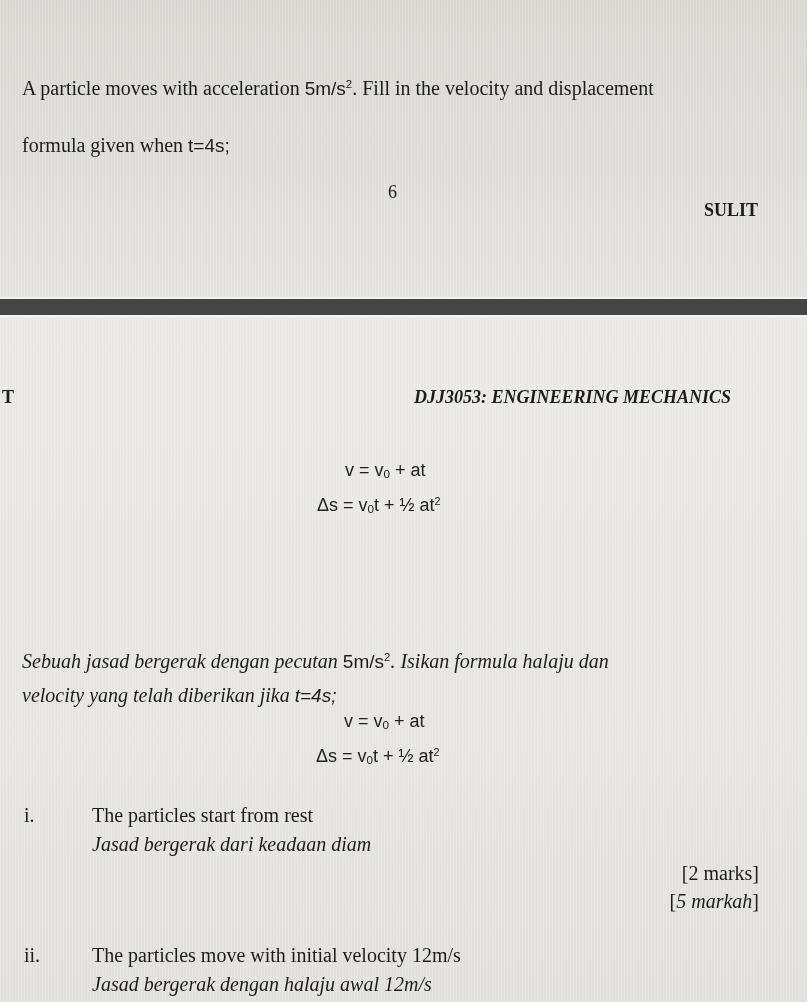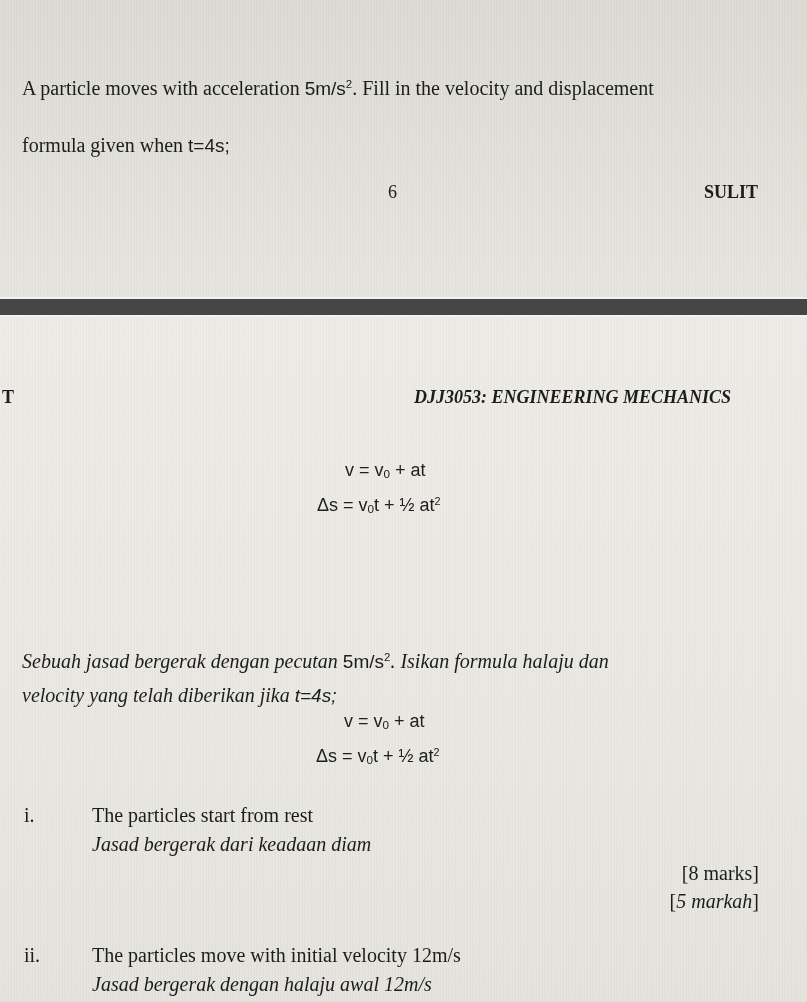--- a/index.html
+++ b/index.html
@@ -41,21 +41,21 @@
 <body>
 
 <div class="page page-top">
   <div class="abs txt" style="left:22px; top:77px;">
     <span>A particle moves with acceleration </span><span class="sans" style="font-size:19px;"><span>5m/s</span><sup>2</sup></span><span>. Fill in the velocity and displacement</span>
   </div>
   <div class="abs txt" style="left:22px; top:134px;">
     <span>formula given when </span><span class="sans" style="font-size:19px;">t=4s;</span>
   </div>
   <div class="abs txt" style="left:388px; top:182px; font-size:18px;">6</div>
-  <div class="abs txt bold" style="left:704px; top:182px; font-size:18px;">SULIT</div>
+  <div class="abs txt bold" style="left:704px; top:200px; font-size:18px;">SULIT</div>
 </div>
 
 <div class="divider"></div>
 
 <div class="page page-bottom">
   <div class="abs bold" style="left:2px; top:70px; font-size:18px;">T</div>
   <div class="abs bold" style="left:414px; top:70px; font-size:18px;font-style:italic;">DJJ3053: ENGINEERING MECHANICS</div>
 
   <div class="abs formula" style="left:345px; top:143px;">
     <span>v = v</span><sub>0</sub><span> + at</span>
@@ -74,21 +74,21 @@
   <div class="abs formula" style="left:344px; top:394px;">
     <span>v = v</span><sub>0</sub><span> + at</span>
   </div>
   <div class="abs formula" style="left:316px; top:429px;">
     <span>Δs = v</span><sub>0</sub><span>t + ½ at</span><sup>2</sup>
   </div>
 
   <div class="abs txt" style="left:24px; top:487px;">i.</div>
   <div class="abs txt ital" style="left:92px; top:516px;">Jasad bergerak dari keadaan diam</div>
   <div class="abs txt" style="left:92px; top:487px;">The particles start from rest</div>
-  <div class="abs txt" style="right:48px; top:545px;">[8 marks]</div>
+  <div class="abs txt" style="right:48px; top:545px;">[2 marks]</div>
   <div class="abs txt" style="right:48px; top:573px;">
     <span>[</span><span class="ital">5 markah</span><span>]</span>
   </div>
 
   <div class="abs txt" style="left:24px; top:627px;">ii.</div>
   <div class="abs txt" style="left:92px; top:627px;">The particles move with initial velocity 12m/s</div>
   <div class="abs txt ital" style="left:92px; top:656px;">Jasad bergerak dengan halaju awal 12m/s</div>
 </div>
 
 </body></html>

